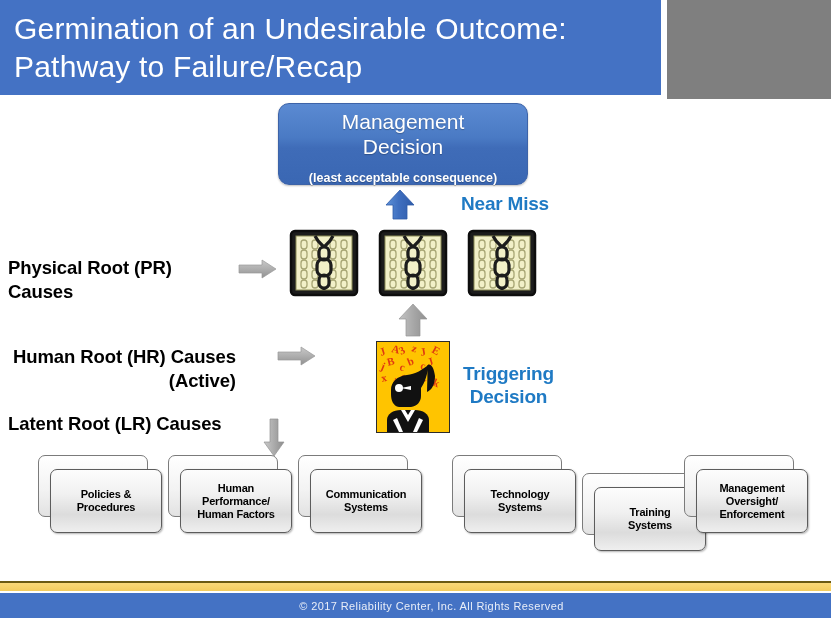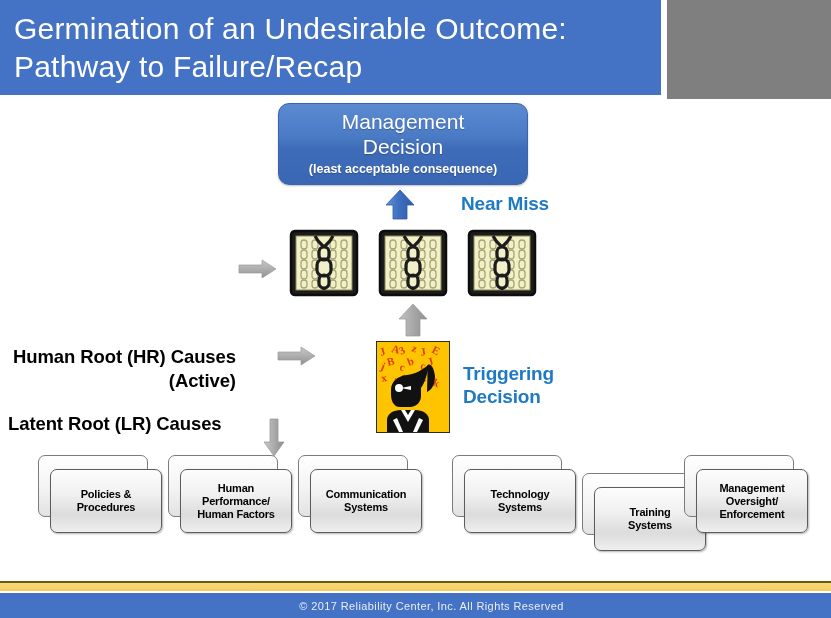--- a/index.html
+++ b/index.html
@@ -58,21 +58,21 @@
   .outcome-line1, .outcome-line2 {
     font-size: 21px;
     font-weight: 400;
     line-height: 25px;
     text-shadow: 0 1px 1px rgba(0,0,0,0.25);
   }
   .outcome-sub {
     font-size: 12.5px;
     font-weight: bold;
     line-height: 16px;
-    margin-top: 2px;
+    margin-top: 11px;
     text-shadow: 0 1px 1px rgba(0,0,0,0.25);
   }
 
   
   .arrow { position: absolute; }
   .arrow svg { display: block; }
 
   .near-miss {
     position: absolute;
     left: 461px; top: 193px;
@@ -82,21 +82,21 @@
     letter-spacing: -0.2px;
   }
 
   .triggering-decision {
     position: absolute;
     left: 463px; top: 362px;
     font-size: 19px;
     font-weight: bold;
     color: #1f7ac4;
     line-height: 23px;
-    text-align: left;
+    text-align: center;
     white-space: pre-line;
     letter-spacing: -0.2px;
   }
 
   
   .chain {
     position: absolute;
     top: 228px;
     width: 72px; height: 70px;
   }
@@ -333,20 +333,22 @@
           <path d="M45 8 C42 14 39 16 36 19"></path>
         <rect x="31" y="19" width="10" height="13" rx="5"></rect>
         <rect x="29" y="31" width="14" height="17" rx="6"></rect>
         <rect x="31" y="47" width="10" height="13" rx="5"></rect>
         <path d="M36 59 L36 62"></path>
       </g>
       <rect x="3" y="3" width="66" height="64" rx="4" fill="none" stroke="#0d0d0d" stroke-width="2.5"></rect>
     </svg>
   </div>
 
+  <div class="left-label" id="lbl-pr">Physical Root (PR)
+Causes</div>
   <div class="arrow" style="left:238px; top:258px;">
     <svg width="40" height="22" viewBox="0 0 40 22">
       <defs>
         <linearGradient id="ggray1" x1="0" y1="0" x2="0" y2="1">
           <stop offset="0%" stop-color="#c9c9c9"></stop>
           <stop offset="50%" stop-color="#aeaeae"></stop>
           <stop offset="100%" stop-color="#919191"></stop>
         </linearGradient>
       </defs>
       <path d="M1 7 L24 7 L24 2 L38 11 L24 20 L24 15 L1 15 Z" fill="url(#ggray1)" stroke="#9a9a9a" stroke-width="0.7"></path>

